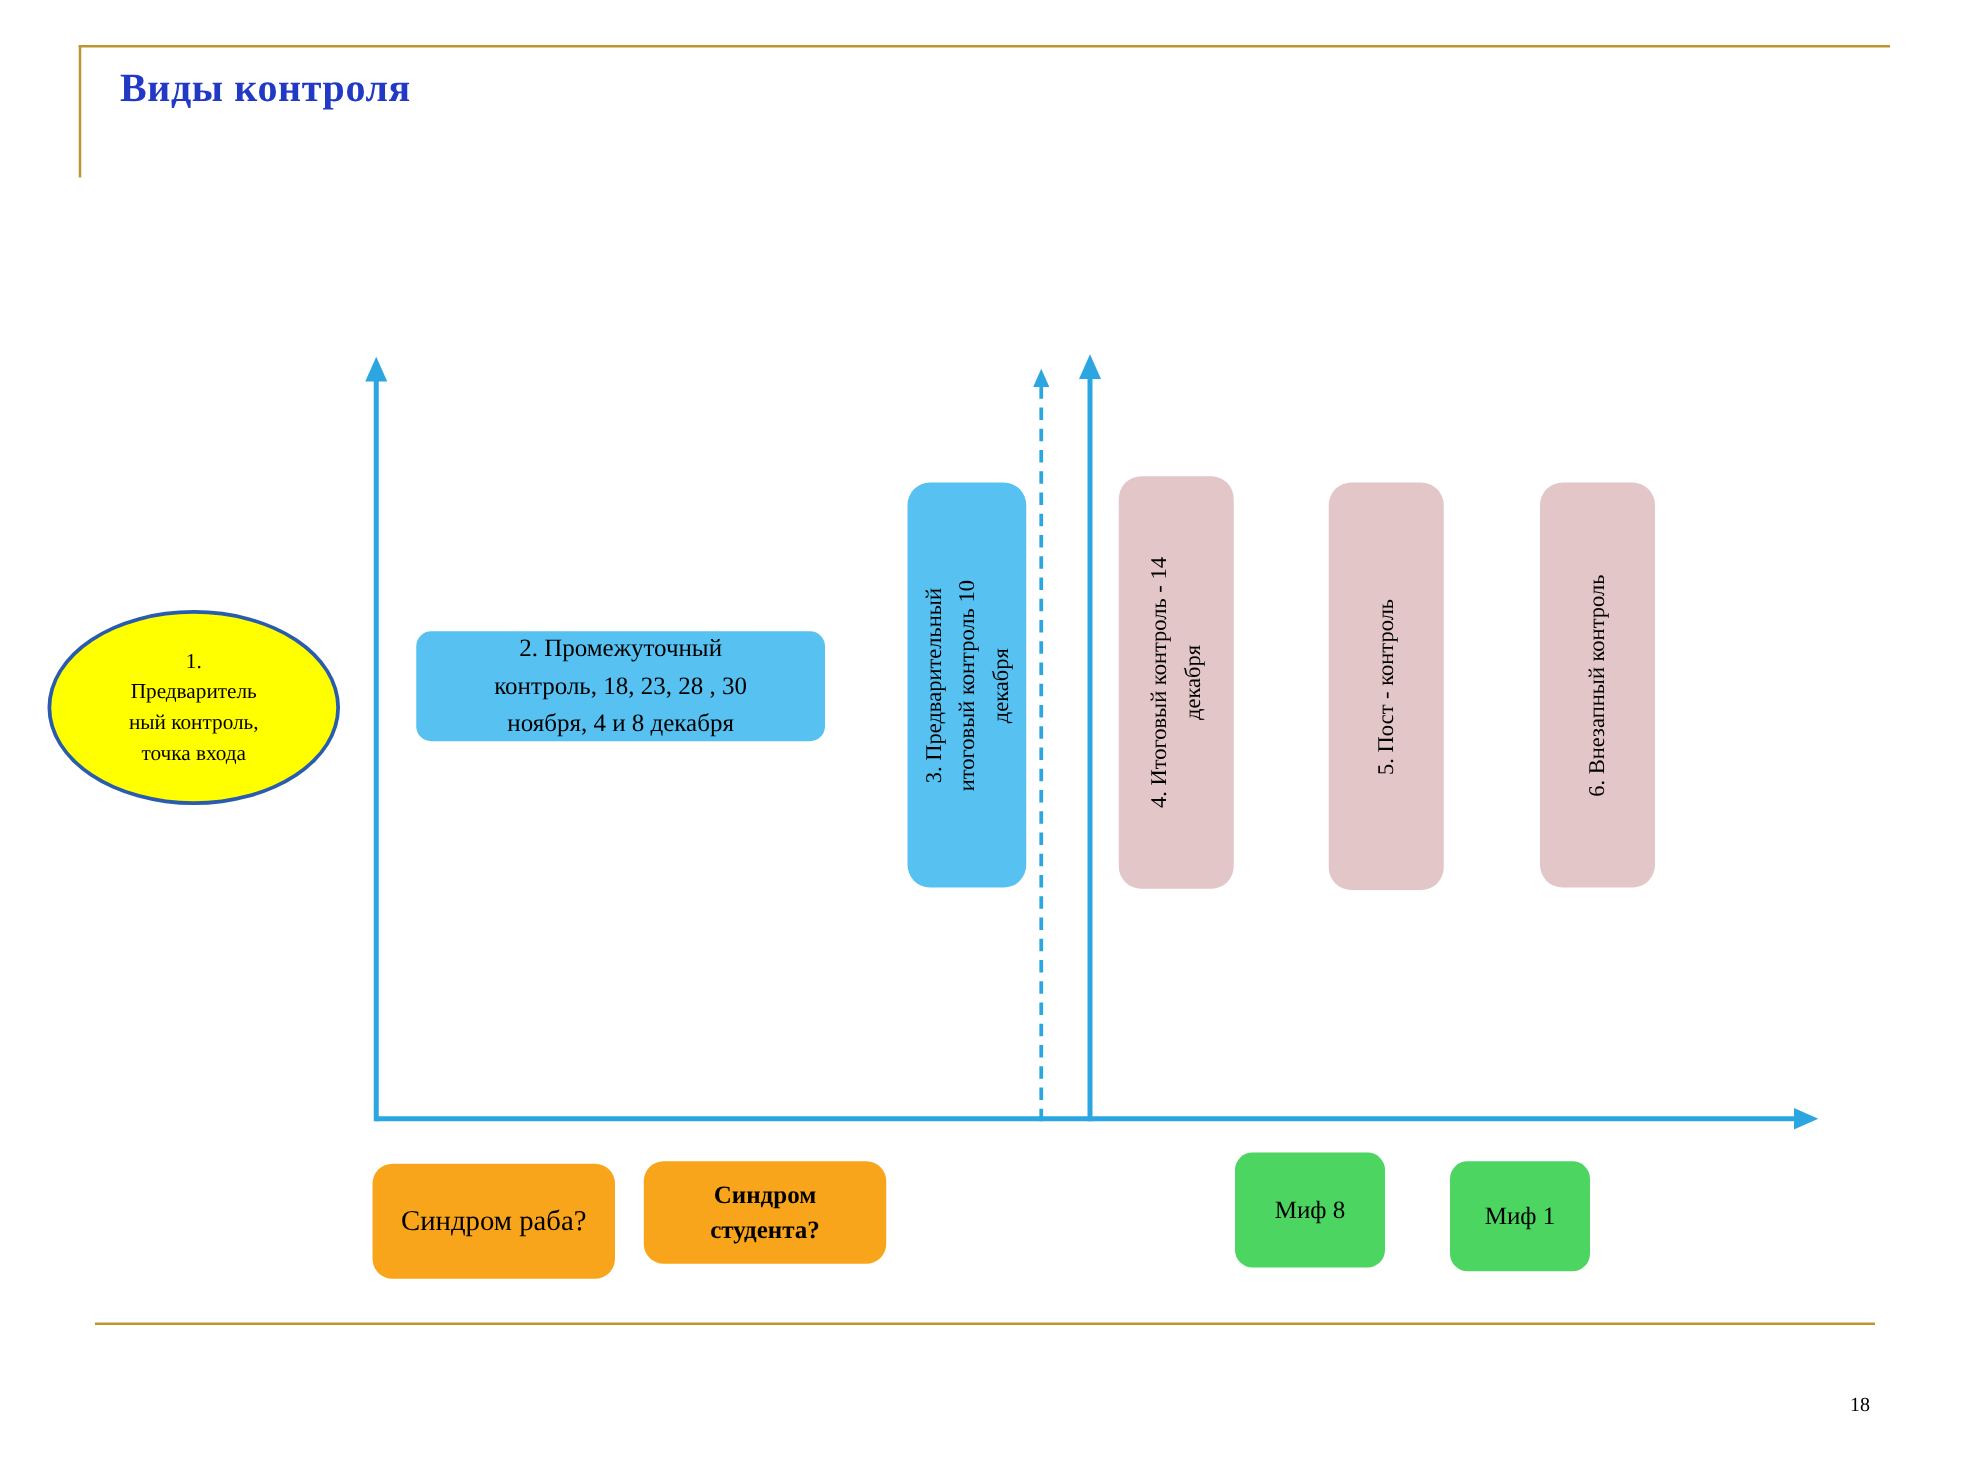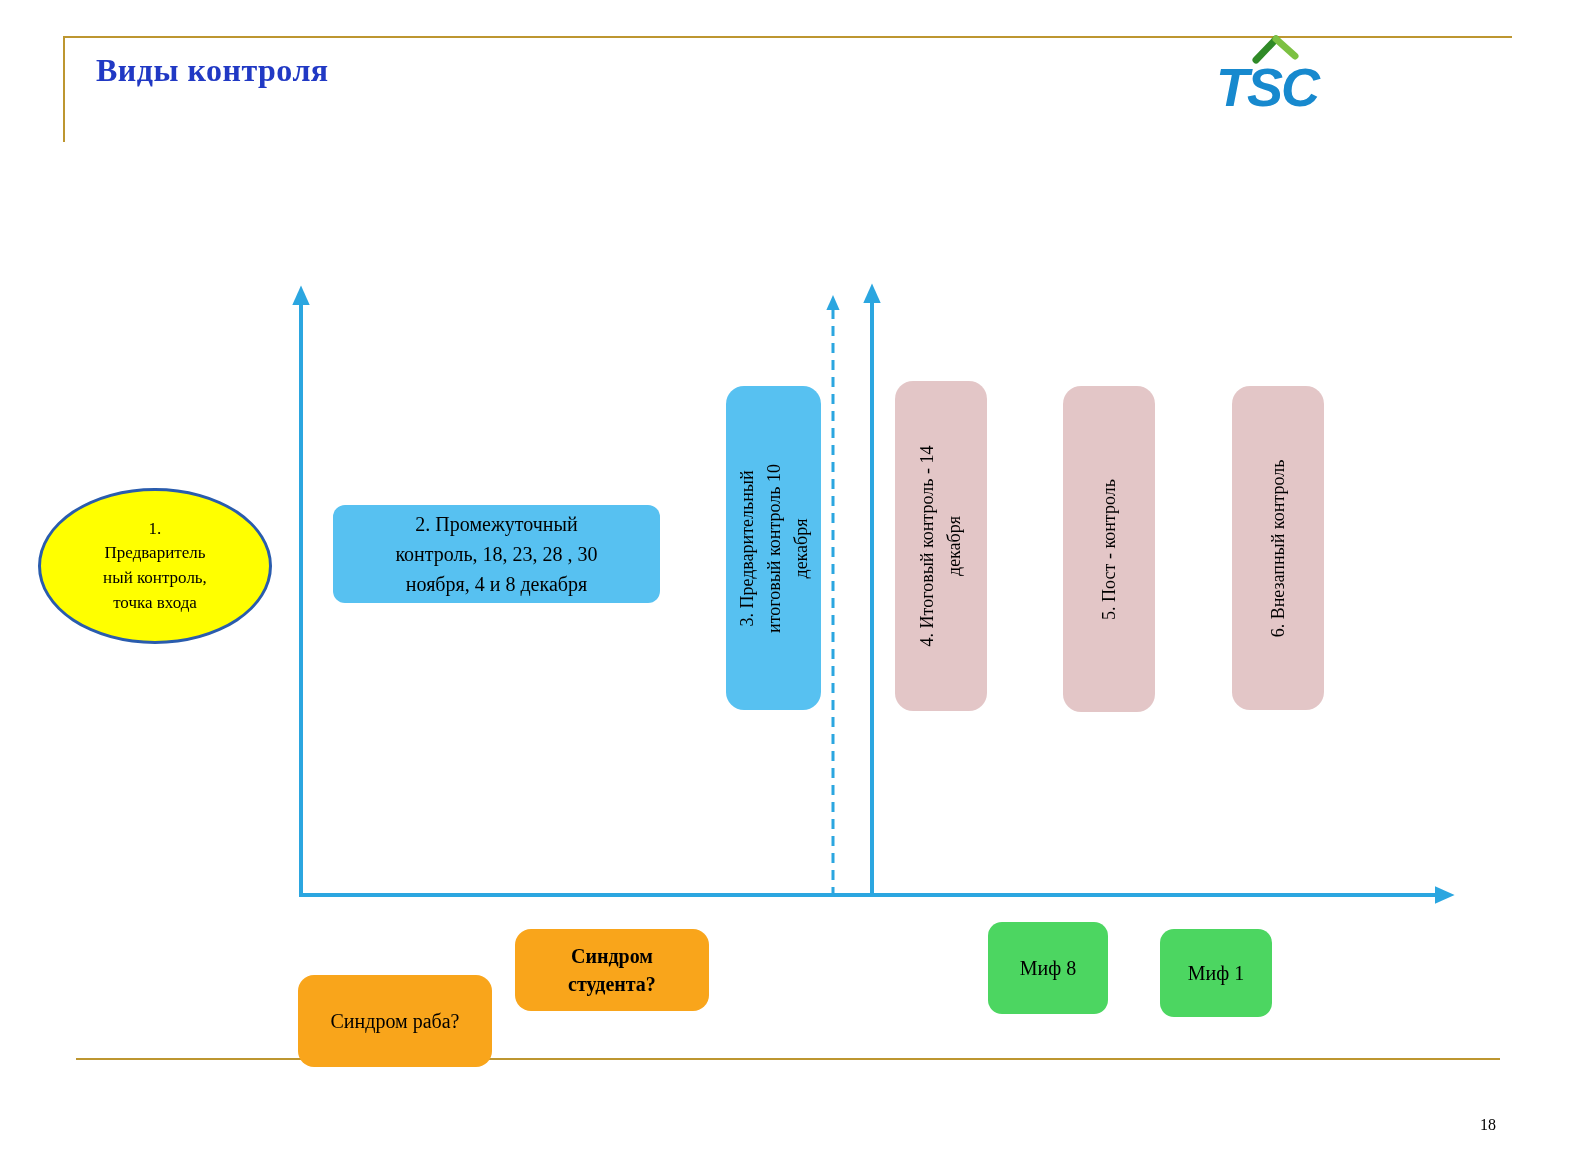--- a/index.html
+++ b/index.html
@@ -46,68 +46,61 @@
 
   
   .node { position:absolute; z-index:2; display:flex; align-items:center; justify-content:center;
           text-align:center; white-space:pre-line; }
   .node1 {
     left:38px; top:488px; width:228px; height:150px;
     background:var(--yellow, #FFFF00); border:3px solid var(--ellipseBorder, #2A5CAD);
     border-radius:50%; font-size:17px; line-height:1.45;
   }
   .node2 {
-    left:333px; top:505px; width:327px; height:98px;
+    left:333px; top:505px; width:327px; height:88px;
     background:var(--boxBlue, #57C1F1); border-radius:12px;
     font-size:20px; line-height:1.5;
   }
   .vnode { position:absolute; z-index:2; display:flex; align-items:center; justify-content:center;
            border-radius:18px; }
   .vnode .vtext {
     flex:0 0 auto; transform:rotate(-90deg); text-align:center; white-space:pre-line;
     font-size:18px; line-height:1.5;
   }
   .node3 { left:726px;  top:386px; width:95px; height:324px; background:var(--boxBlue, #57C1F1); }
   .node3 .vtext { width:300px; }
   .node4 { left:895px;  top:381px; width:92px; height:330px; background:var(--pink, #E3C6C7); }
   .node4 .vtext { width:312px; }
   .node5 { left:1063px; top:386px; width:92px; height:326px; background:var(--pink, #E3C6C7); }
   .node5 .vtext { width:300px; }
   .node6 { left:1232px; top:386px; width:92px; height:324px; background:var(--pink, #E3C6C7); }
   .node6 .vtext { width:300px; }
 
   .slave   { left:298px;  top:931px; width:194px; height:92px;
-             background:var(--orange, #F9A51B); border-radius:16px; font-size:20px; line-height:1.4;margin-top:44px; }
+             background:var(--orange, #F9A51B); border-radius:16px; font-size:23px; line-height:1.4; }
   .student { left:515px;  top:929px; width:194px; height:82px;
              background:var(--orange, #F9A51B); border-radius:16px; font-size:20px; line-height:1.4;font-weight:bold; }
   .myth1   { left:988px;  top:922px; width:120px; height:92px;
              background:var(--green, #4CD661); border-radius:14px; font-size:20px; }
   .myth2   { left:1160px; top:929px; width:112px; height:88px;
              background:var(--green, #4CD661); border-radius:14px; font-size:20px; }
 
   .page-number { position:absolute; left:1480px; top:1116px; font-size:16px; color:#000; }
 </style>
 </head>
 <body>
 
 <div>
 
   <div class="gold-line top-line"></div>
   <div class="gold-line left-line"></div>
 
   <h1 class="title">Виды контроля</h1>
 
   <div class="logo">
-    <div class="logo-mark">
-      <svg class="logo-leaf" viewBox="0 0 56 30">
-        <path class="leaf-dark" d="M6 26 L26 5"></path>
-        <path class="leaf-light" d="M26 5 L45 22"></path>
-      </svg>
-      <span class="logo-text">TSC</span>
-    </div>
   </div>
 
   <svg class="axes" width="1574" height="1174">
     <defs>
       <marker id="arr" viewBox="0 0 10 10" refX="6" refY="5" markerWidth="5.5" markerHeight="5.5" orient="auto">
         <path d="M0,1 L9,5 L0,9 z"></path>
       </marker>
     </defs>
     <line x1="301" y1="897" x2="301" y2="292" marker-end="url(#arr)"></line>
     <line x1="301" y1="895" x2="1448" y2="895" marker-end="url(#arr)"></line>

